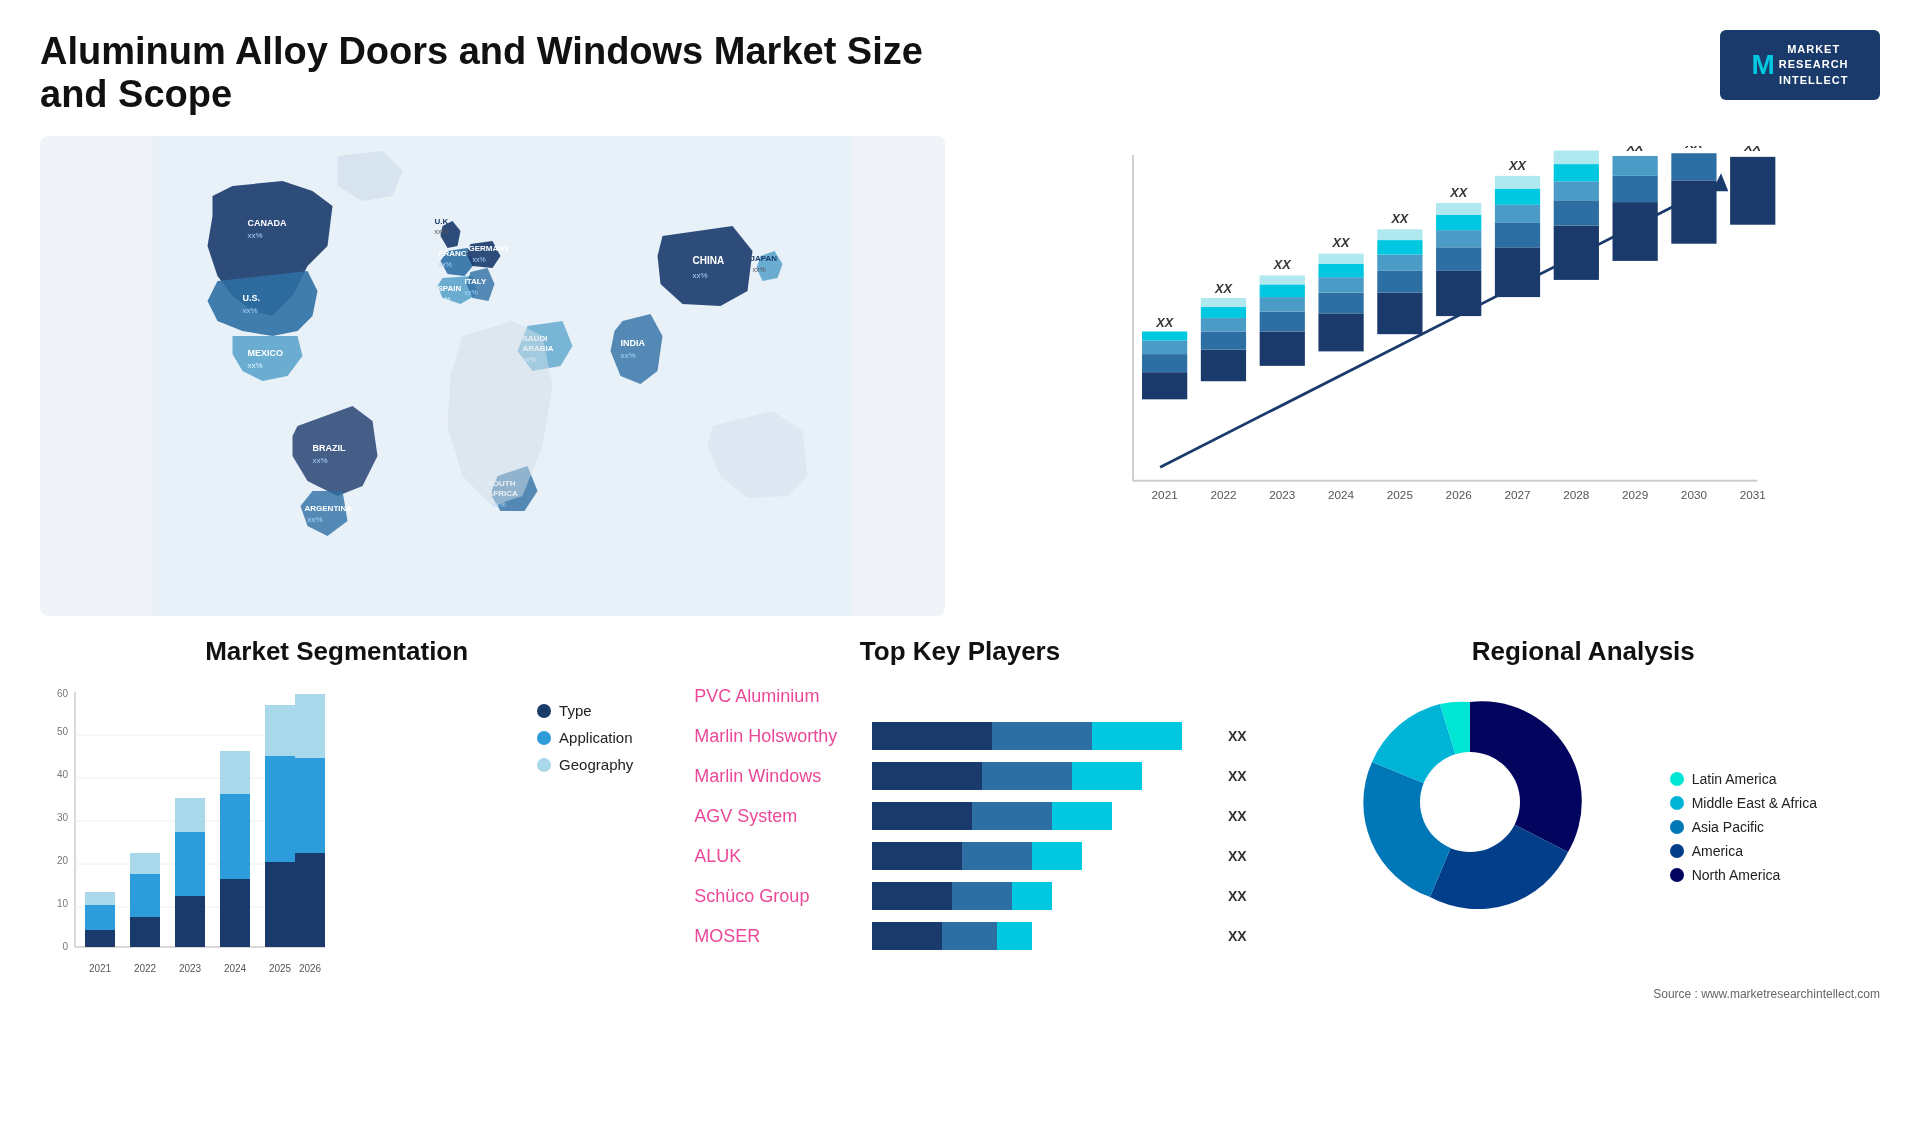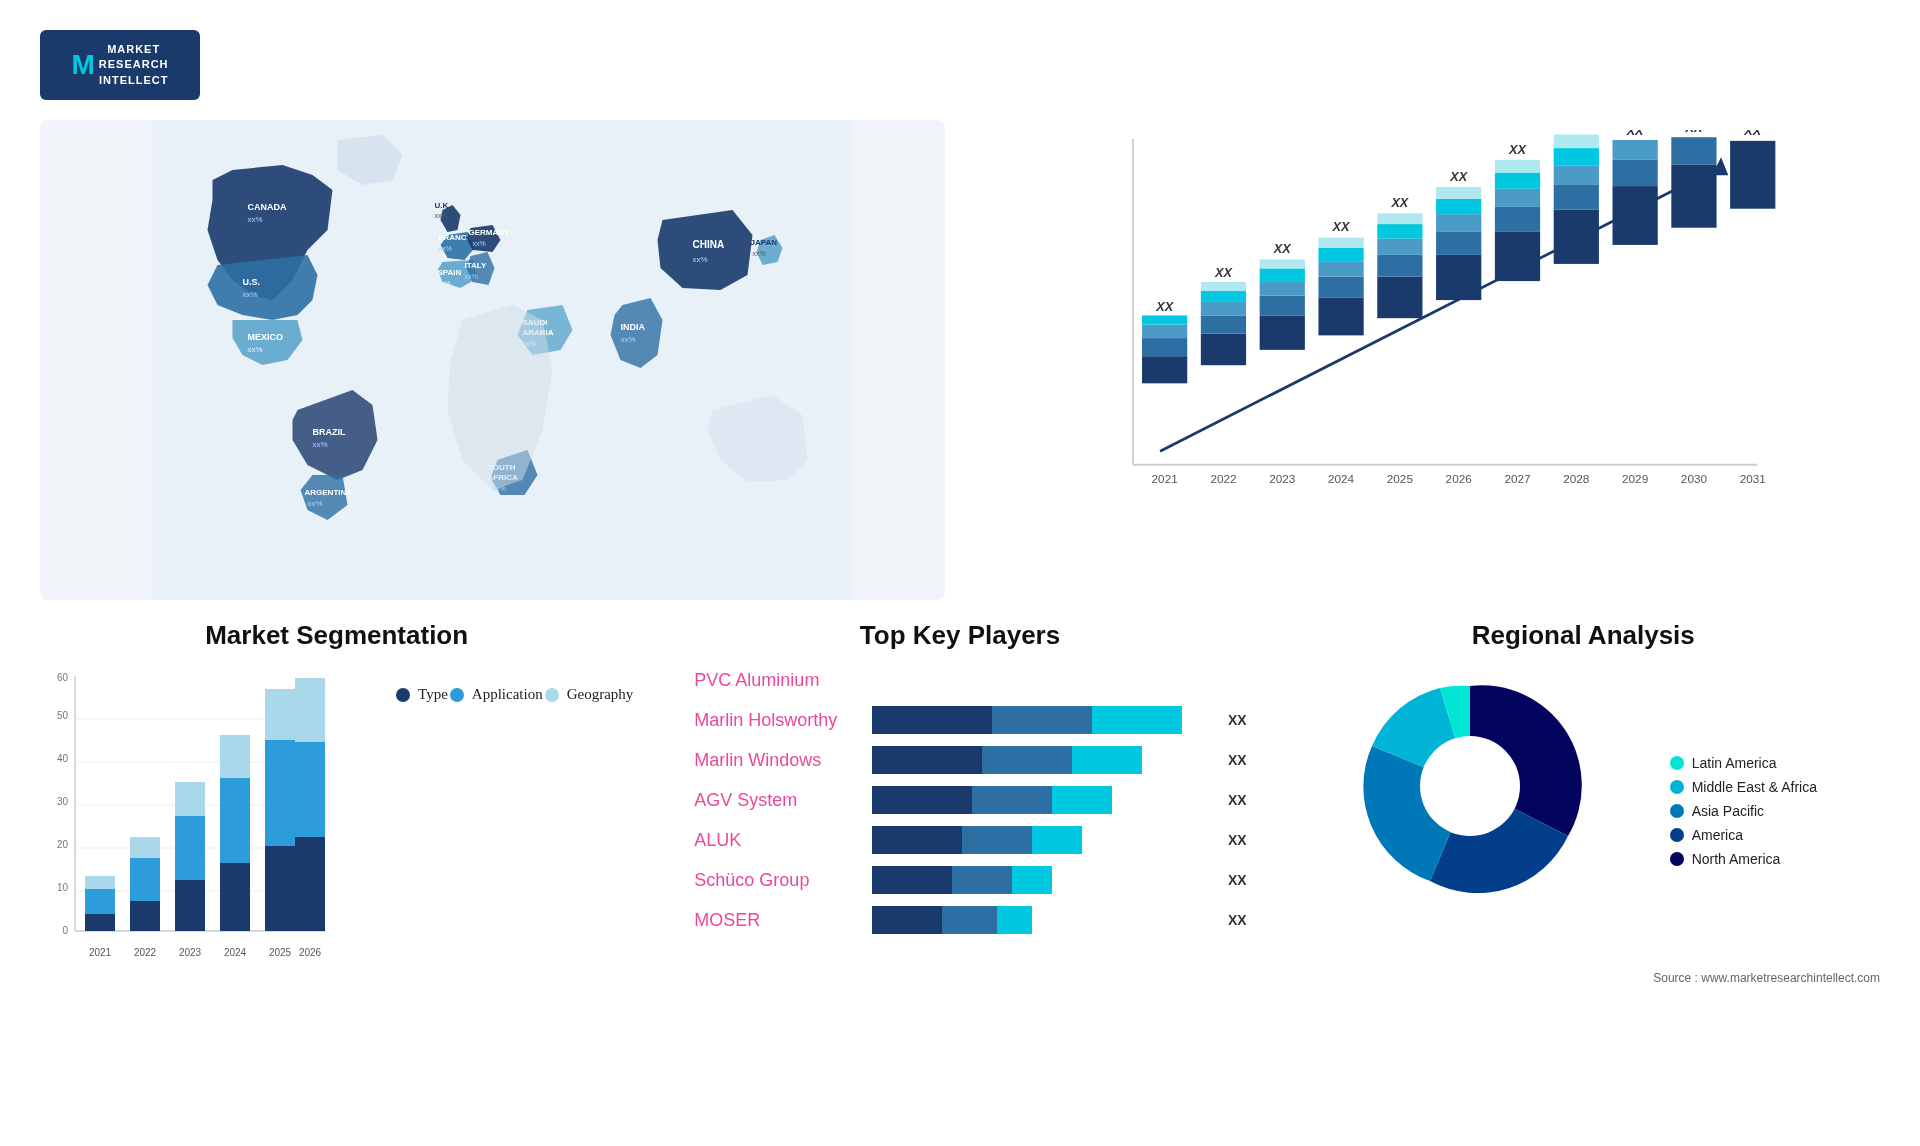--- a/index.html
+++ b/index.html
@@ -105,24 +105,23 @@
       display: flex;
       gap: 20px;
       align-items: flex-start;
     }
     .seg-bars {
       flex: 1;
       position: relative;
     }
     .seg-legend {
       display: flex;
-      flex-direction: row;
-      gap: 2px;
+      flex-direction: column;
+      gap: 10px;
       padding-top: 20px;
-      font-family: Liberation Serif, serif;
     }
     .seg-legend-item {
       display: flex;
       align-items: center;
       gap: 8px;
       font-size: 15px;
     }
     .legend-dot {
       width: 14px;
       height: 14px;
@@ -222,20 +221,21 @@
     .chart-wrapper {
       position: relative;
       width: 100%;
       height: 380px;
     }
   </style>
 </head>
 <body>
 
 <div class="header">
+  <h1 class="main-title">Aluminum Alloy Doors and Windows Market Size and Scope</h1>
   <div class="logo-area">
     <div class="logo-box">
       <span class="logo-m">M</span>
       <span class="logo-text">MARKET<br>RESEARCH<br>INTELLECT</span>
     </div>
   </div>
 </div>
 
 <div class="content-grid">
 

